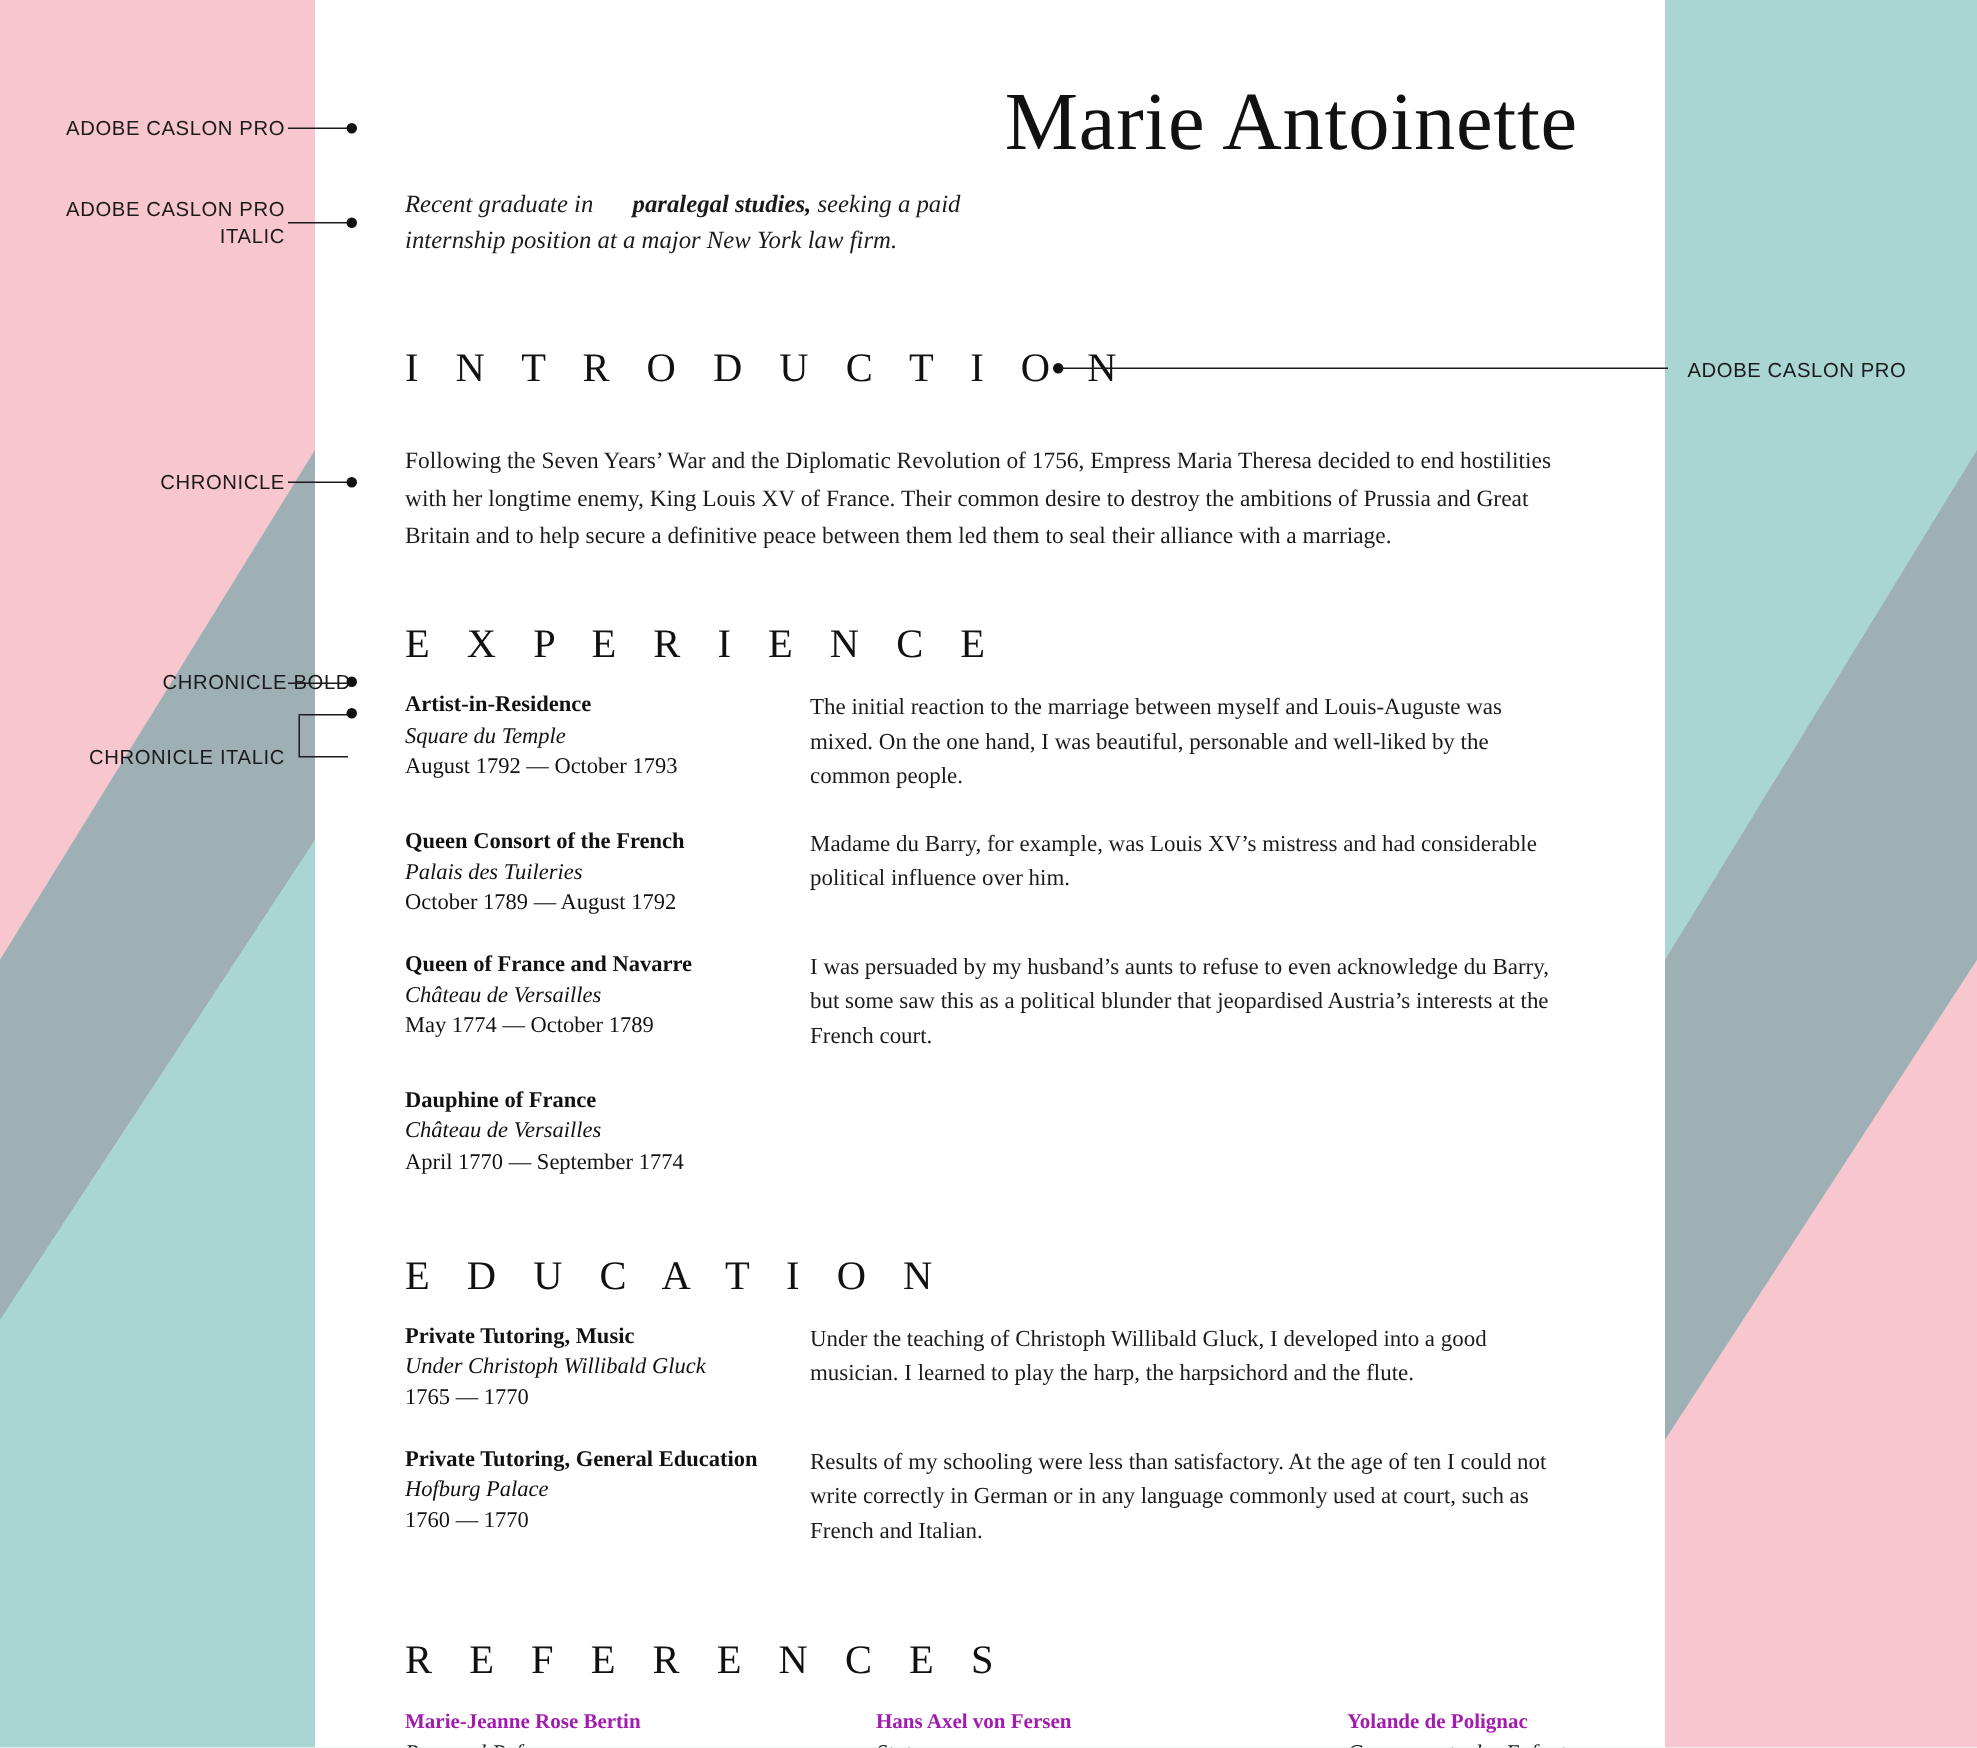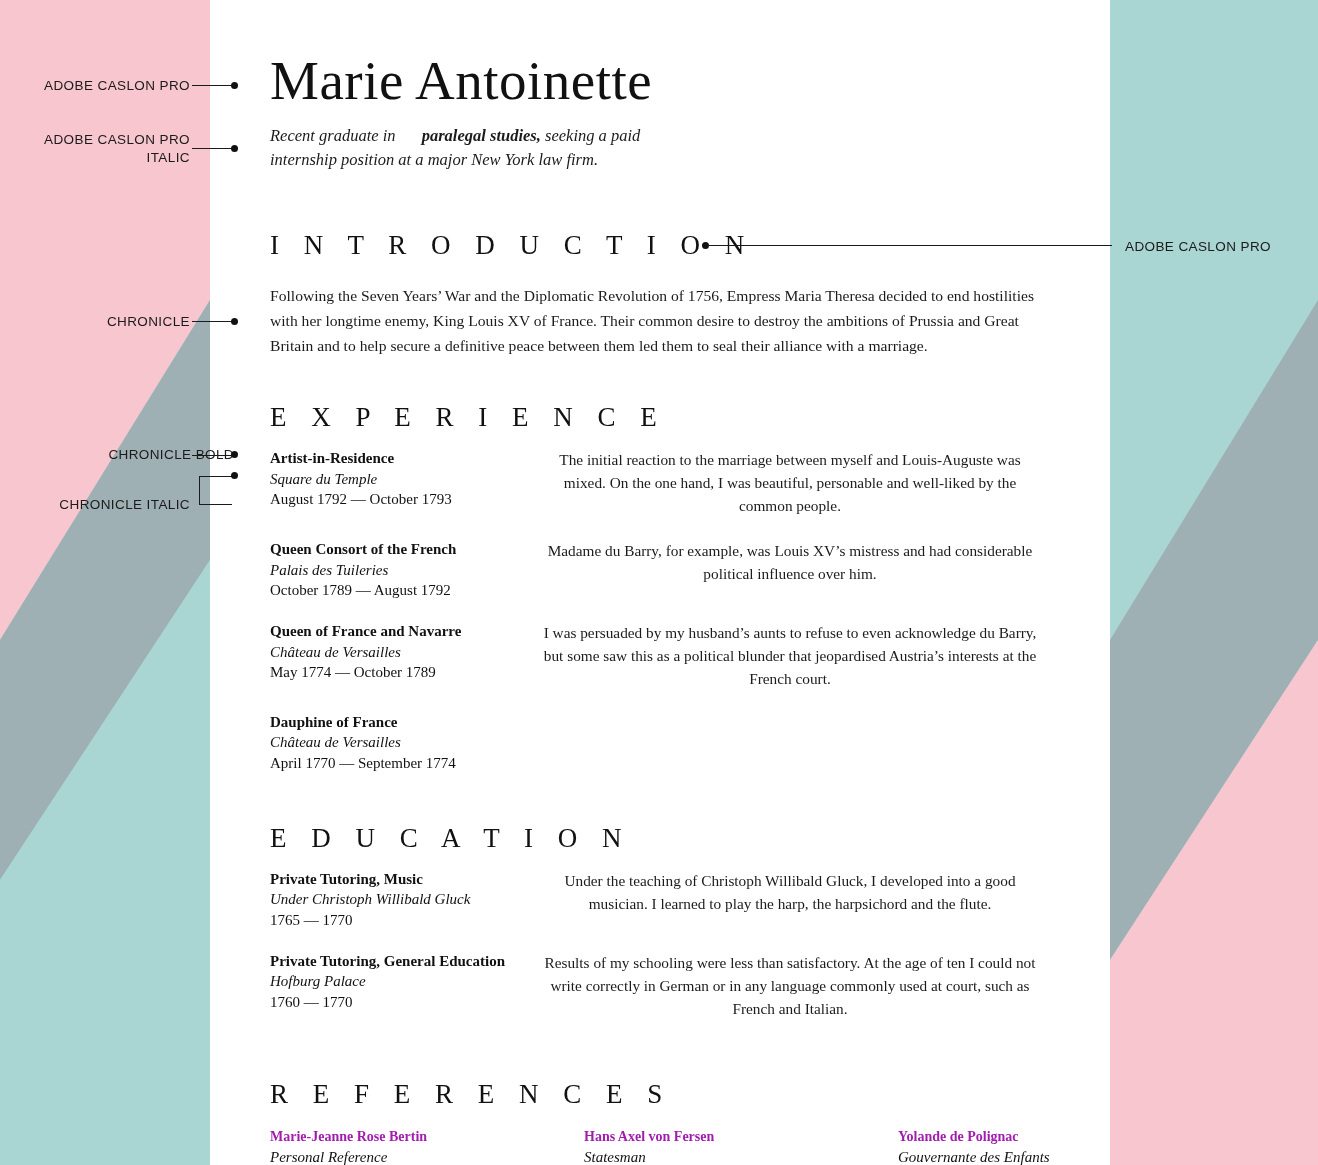--- a/index.html
+++ b/index.html
@@ -38,20 +38,21 @@
   }
 
   .name {
     font-family: "Liberation Serif", serif;
     font-size: 55px;
     line-height: 1.05;
     letter-spacing: 0.5px;
     color: #111111;
     margin: 0 0 14px 0;
     font-weight: 400;
+    text-align: right;
   }
 
   .tagline {
     font-family: "Liberation Serif", serif;
     font-style: italic;
     font-size: 16.5px;
     line-height: 1.45;
     color: #1b1b1b;
     margin: 0;
     max-width: 430px;
@@ -70,21 +71,21 @@
     margin: 0;
     font-weight: 400;
   }
 
   .intro-sec { margin-top: 58px; }
   .intro-body {
     font-family: "Liberation Serif", serif;
     font-size: 15.6px;
     line-height: 1.62;
     color: #1b1b1b;
-    margin-top: 22px;
+    margin-top: 34px;
     max-width: 780px;
   }
 
   .exp-sec { margin-top: 44px; }
   .edu-sec { margin-top: 50px; }
   .ref-sec { margin-top: 58px; }
 
   .entries { margin-top: 16px; }
   .entry {
     display: flex;
@@ -92,21 +93,20 @@
   }
   .entry .left {
     width: 270px;
     flex: 0 0 270px;
     padding-right: 14px;
     box-sizing: border-box;
   }
   .entry .right {
     flex: 1 1 auto;
     max-width: 500px;
-    text-align: center;
   }
   .e-role {
     font-family: "Liberation Serif", serif;
     font-weight: 700;
     font-size: 15px;
     line-height: 1.3;
     color: #111111;
   }
   .e-place {
     font-family: "Liberation Serif", serif;

